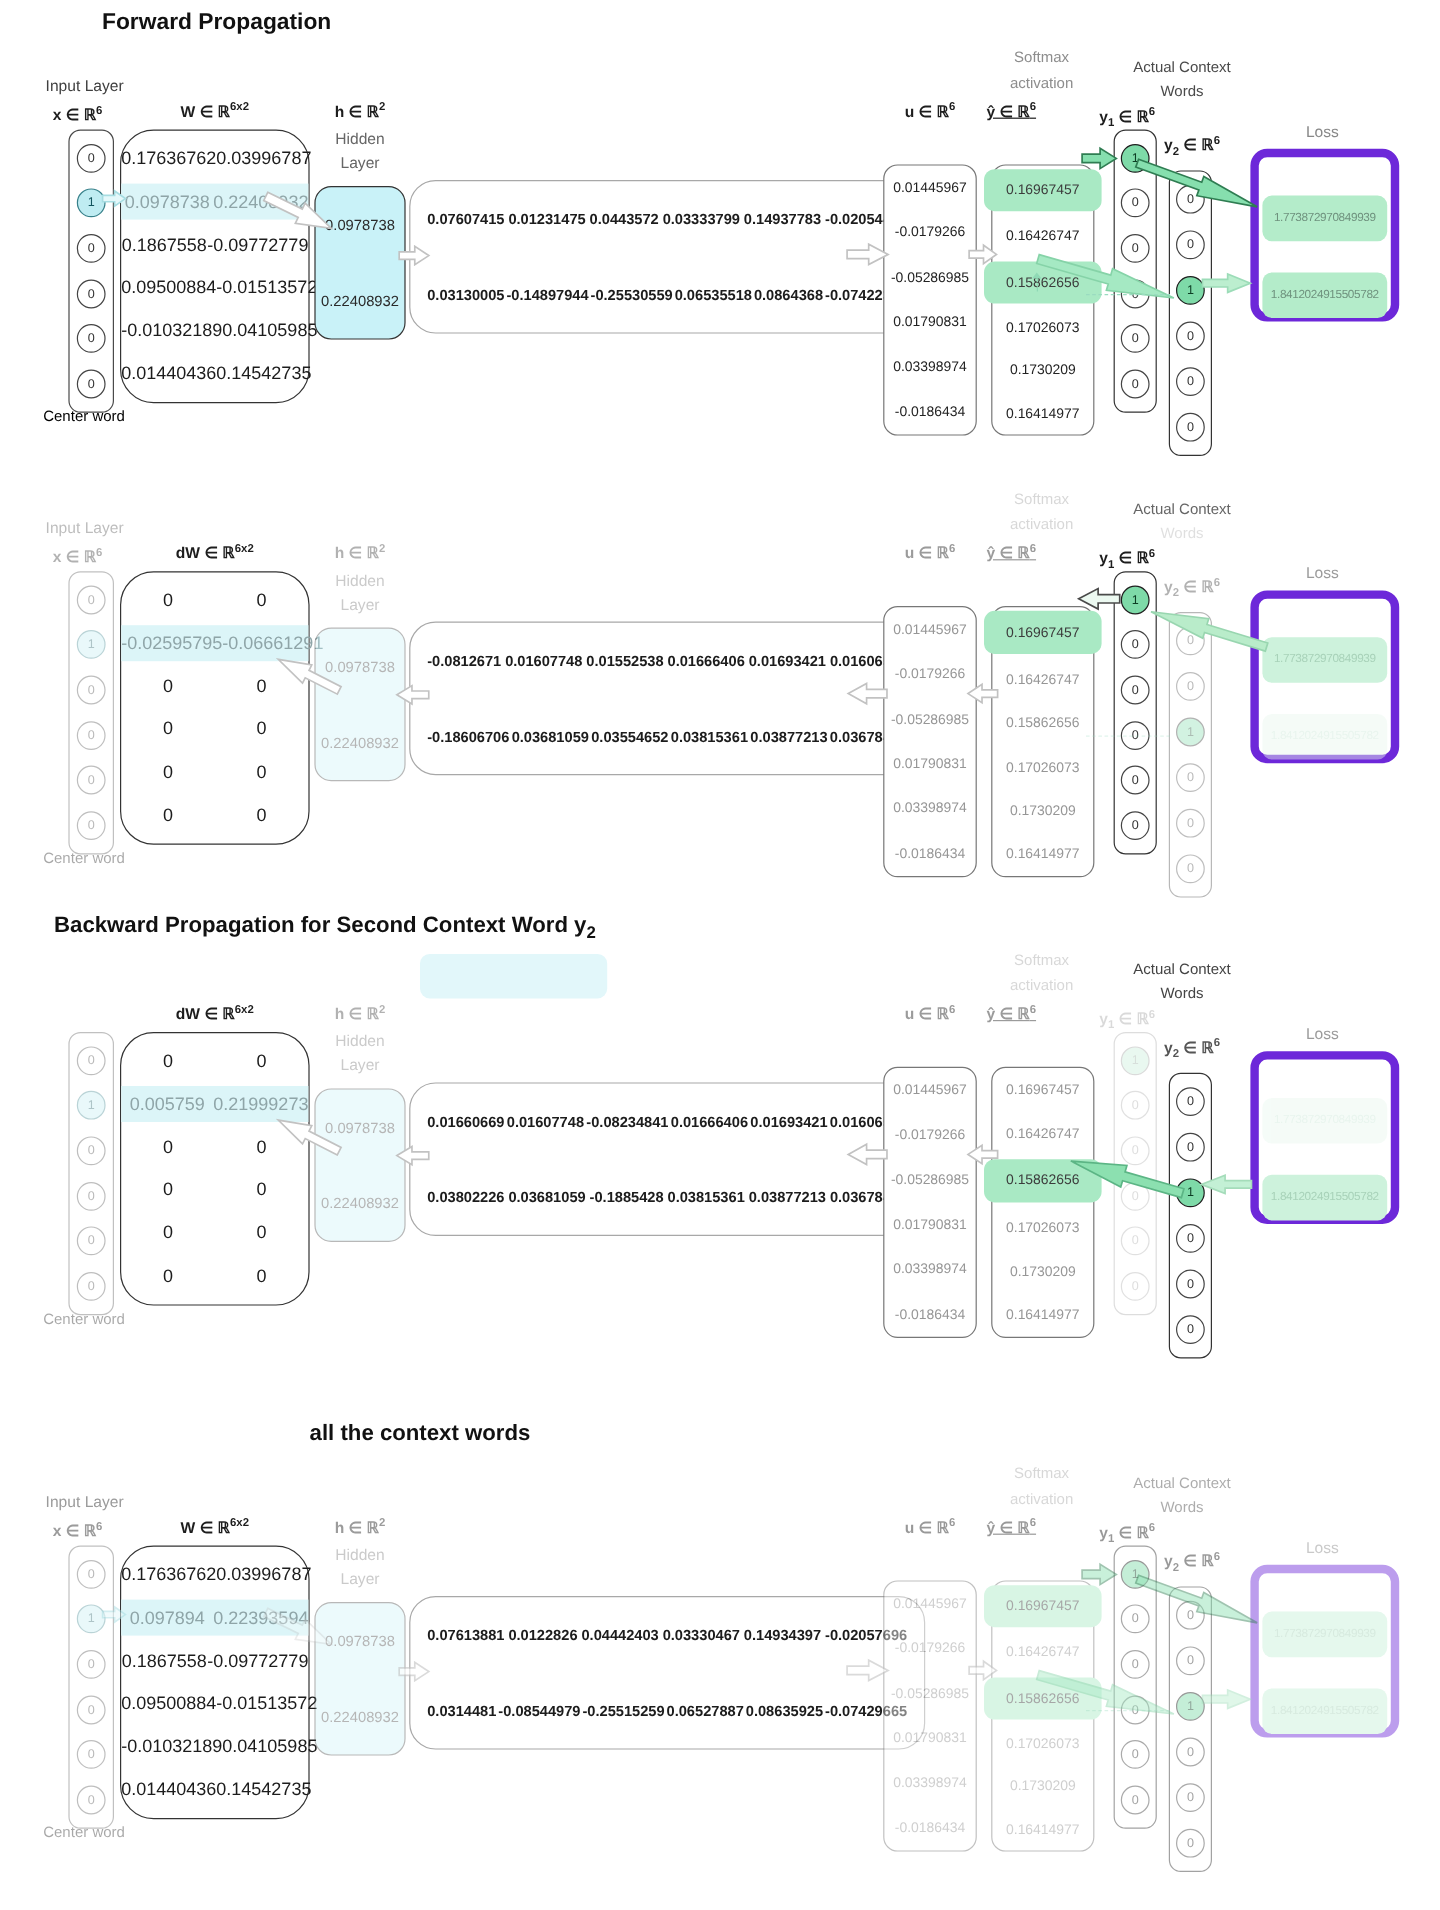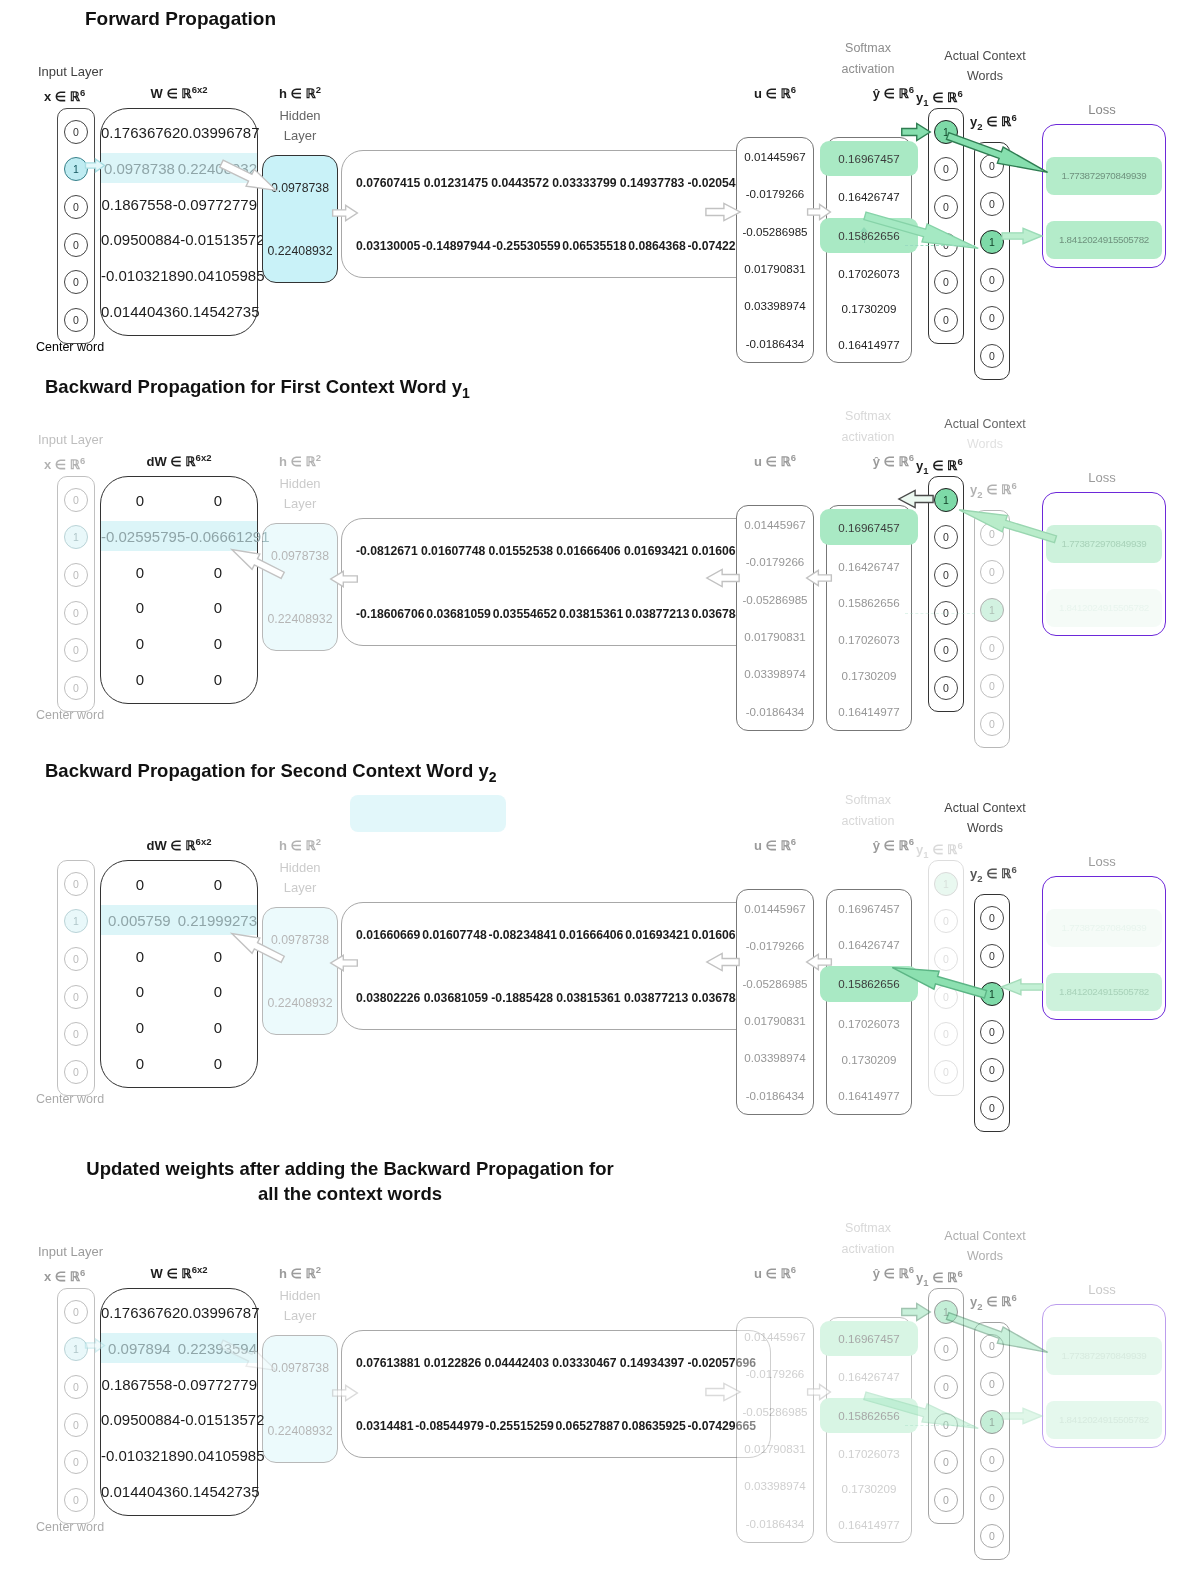--- a/index.html
+++ b/index.html
@@ -21,21 +21,21 @@
   .mlab sup{font-size:9.5px;} .mlab sub{font-size:9.5px;}
   .lbl-input{left:38px;top:64px;font-size:13px;}
   .lbl-x{left:44px;top:87px;}
   .lbl-center{left:36px;top:340px;color:#000000;}
   .lbl-w{left:100px;top:84px;width:158px;text-align:center;}
   .lbl-h{left:258px;top:84px;width:84px;text-align:center;}
   .lbl-hidden{left:258px;top:106px;width:84px;text-align:center;line-height:20px;color:#666;font-size:13px;}
   .lbl-wp{left:341px;top:110px;width:382px;text-align:center;margin-top:48px;}
   .lbl-u{left:735px;top:84px;width:80px;text-align:center;}
   .lbl-softmax{left:820px;top:38px;width:96px;text-align:center;line-height:21px;color:#8d8d8d;}
-  .lbl-yhat{left:822px;top:84px;width:92px;text-align:right;}
+  .lbl-yhat{left:822px;top:84px;width:92px;text-align:left;text-decoration:underline;}
   .lbl-context{left:930px;top:46px;width:110px;text-align:center;line-height:20px;color:#4a4a4a;}
   .lbl-y1{left:916px;top:88px;}
   .lbl-y2{left:970px;top:112px;}
   .lbl-loss{left:1040px;top:102px;width:124px;text-align:center;color:#888;font-size:13px;}
 
   .box{position:absolute;background:#fff;box-sizing:border-box;}
   .wbox{left:100px;top:108px;width:158px;height:228px;border:1.5px solid #333;border-radius:28px;
         display:flex;flex-direction:column;justify-content:space-around;padding:6px 0;}
   .wbox .mrow{display:flex;align-items:center;height:30px;}
   .wbox .mcell{flex:1;text-align:center;font-size:15px;color:#1c1c1c;white-space:nowrap;}
@@ -60,21 +60,21 @@
       {background:#a9e9c4;border-radius:9px;margin:3px -7px;color:#3b3b3b;}
   .vcol{position:absolute;border:1.6px solid #4a4a4a;border-radius:10px;background:#fff;
         display:flex;flex-direction:column;justify-content:space-around;align-items:center;padding:4px 0;}
   .xcol{left:57px;top:108px;width:36px;height:226px;}
   .y1col{left:928px;top:108px;width:34px;height:226px;border-color:#333;}
   .y2col{left:974px;top:142px;width:34px;height:228px;border-color:#333;}
   .circ{width:22px;height:22px;border:1.4px solid #444;border-radius:50%;background:#fff;
         display:flex;align-items:center;justify-content:center;font-size:10.5px;color:#333;}
   .xcol .circ.v-1{background:#bfecf2;border-color:#37808a;color:#14555e;}
   .y1col .circ.v-1,.y2col .circ.v-1{background:#7edaa8;border-color:#1e1e1e;color:#0d3d24;}
-  .lossbox{left:1042px;top:124px;width:124px;height:144px;border:1px solid #6d28d9;border-radius:14px;}
+  .lossbox{left:1042px;top:124px;width:124px;height:144px;border:7px solid #6d28d9;border-radius:14px;}
   .lossband{position:absolute;left:3px;right:3px;height:38px;border-radius:8px;
             font-size:9.8px;letter-spacing:-0.3px;line-height:38px;text-align:center;white-space:nowrap;}
   .loss1{top:32px;} .loss2{top:96px;}
   #s1 .lossband{background:#b4ecca;color:#6f927e;}
   #s2 .loss1{background:#cdf2dc;color:#a8d2b9;} #s2 .loss2{background:#e9f8ef;color:#cfe9da;opacity:.45;}
   #s3 .loss2{background:#cdf2dc;color:#a8d2b9;} #s3 .loss1{background:#e9f8ef;color:#cfe9da;opacity:.45;}
   #s4 .lossband{background:#c6f0d8;color:#a8d2b9;}
 
   .arw{position:absolute;transform-origin:left center;overflow:visible;}
   .dash{position:absolute;border-top:1.2px dashed #9adbc0;}
@@ -237,21 +237,20 @@
       <svg class="arw" style="left:1001px;top:227px;width:42px;height:18px;--f:#bceecf;--s:#9cdcb8" viewBox="0 0 40 20" preserveAspectRatio="none">
           <path d="M1 6.5 L21 6.5 L21 1.5 L39 10 L21 18.5 L21 13.5 L1 13.5 Z" fill="#bceecf" stroke="#9cdcb8" stroke-width="1.4" vector-effect="non-scaling-stroke"></path>
         </svg>
       <div class="dash" style="left:905px;top:245px;width:70px;"></div>
       <div class="tinyup" style="left:860px;top:227px;"></div>
       <div class="tinyv" style="left:864px;top:232px;"></div>
     </div>
   </section>
 
   <section class="sec" id="s2">
-    <h2 class="stitle"><span>Backward Propagation for First Context Word y</span><sub>1</sub></h2>
     <div class="content">
       <div class="lbl lbl-input dim">Input Layer</div>
       <div class="lbl lbl-x mlab dim"><span>x ∈ ℝ</span><sup>6</sup></div>
       <div class="vcol xcol dim">
           <div class="circ v-0">0</div>
           <div class="circ v-1">1</div>
           <div class="circ v-0">0</div>
           <div class="circ v-0">0</div>
           <div class="circ v-0">0</div>
           <div class="circ v-0">0</div>
@@ -513,21 +512,21 @@
       <svg class="arw" style="left:358px;top:202px;width:28px;height:18px;--f:#ffffff;--s:#c2c2c2;transform:rotate(180deg)" viewBox="0 0 40 20" preserveAspectRatio="none">
           <path d="M1 6.5 L21 6.5 L21 1.5 L39 10 L21 18.5 L21 13.5 L1 13.5 Z" fill="#ffffff" stroke="#c2c2c2" stroke-width="1.4" vector-effect="non-scaling-stroke"></path>
         </svg>
       <svg class="arw" style="left:284px;top:198px;width:60px;height:20px;--f:#ffffff;--s:#c2c2c2;transform:rotate(207deg)" viewBox="0 0 40 20" preserveAspectRatio="none">
           <path d="M1 6.5 L21 6.5 L21 1.5 L39 10 L21 18.5 L21 13.5 L1 13.5 Z" fill="#ffffff" stroke="#c2c2c2" stroke-width="1.4" vector-effect="non-scaling-stroke"></path>
         </svg>
     </div>
   </section>
 
   <section class="sec" id="s4">
-    <h2 class="stitle"><span>Updated weights after adding the Backward Propagation for</span><br><span>all the context words</span></h2>
+    <h2 class="stitle"><br><span>all the context words</span></h2>
     <div class="content">
       <div class="lbl lbl-input soft-lbl">Input Layer</div>
       <div class="lbl lbl-x mlab soft-lbl"><span>x ∈ ℝ</span><sup>6</sup></div>
       <div class="vcol xcol dim">
           <div class="circ v-0">0</div>
           <div class="circ v-1">1</div>
           <div class="circ v-0">0</div>
           <div class="circ v-0">0</div>
           <div class="circ v-0">0</div>
           <div class="circ v-0">0</div>

